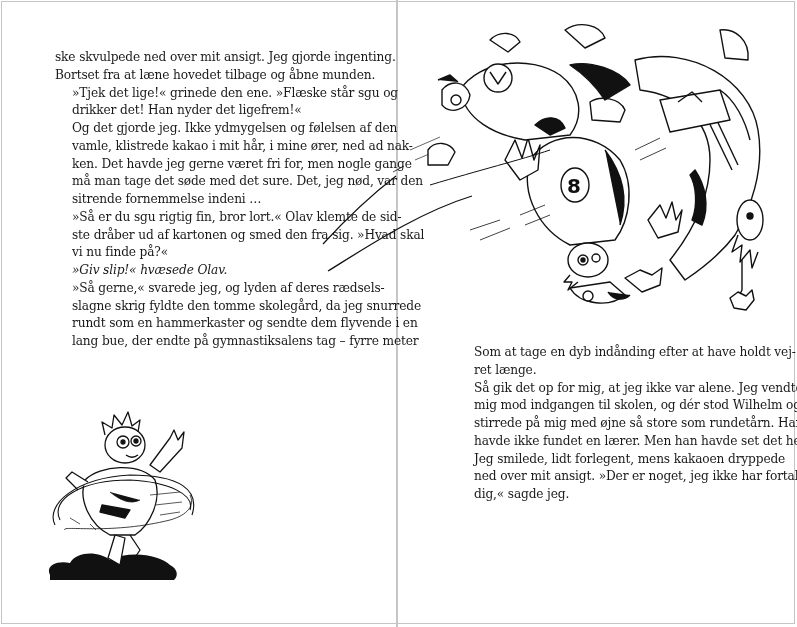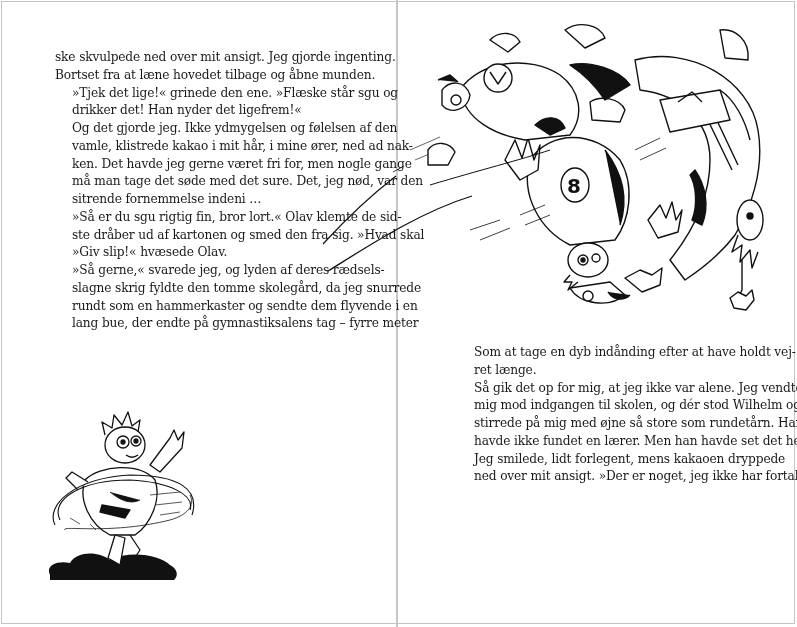--- a/index.html
+++ b/index.html
@@ -48,25 +48,26 @@
     <p class="indent">
       <span class="ln" style="text-indent: 17px;">Og det gjorde jeg. Ikke ydmygelsen og følelsen af den</span>
       <span class="ln">vamle, klistrede kakao i mit hår, i mine ører, ned ad nak-</span>
       <span class="ln">ken. Det havde jeg gerne været fri for, men nogle gange</span>
       <span class="ln">må man tage det søde med det sure. Det, jeg nød, var den</span>
       <span class="ln last">sitrende fornemmelse indeni …</span>
     </p>
     <p class="indent">
       <span class="ln" style="text-indent: 17px;">»Så er du sgu rigtig fin, bror lort.« Olav klemte de sid-</span>
       <span class="ln">ste dråber ud af kartonen og smed den fra sig. »Hvad skal</span>
-    </p>
-    <p class="indent">
-    </p>
-    <p class="indent">
-      <span class="ln last" style="text-indent: 17px;">»Giv slip!« hvæsede Olav.</span>
+      <span class="ln last">vi nu finde på?«</span>
+    </p>
+    <p class="indent">
+    </p>
+    <p class="indent">
+      <span class="ln last" style="text-indent: 17px; font-style: italic;">»Giv slip!« hvæsede Olav.</span>
     </p>
     <p class="indent">
       <span class="ln" style="text-indent: 17px;">»Så gerne,« svarede jeg, og lyden af deres rædsels-</span>
       <span class="ln">slagne skrig fyldte den tomme skolegård, da jeg snurrede</span>
       <span class="ln">rundt som en hammerkaster og sendte dem flyvende i en</span>
       <span class="ln">lang bue, der endte på gymnastiksalens tag – fyrre meter</span>
     </p>
   </div>
 
 <div class="col right-col" id="right-col">
@@ -76,20 +77,21 @@
     </p>
     <p class="indent">
       <span class="ln" style="text-indent: 17px;">Så gik det op for mig, at jeg ikke var alene. Jeg vendte</span>
       <span class="ln">mig mod indgangen til skolen, og dér stod Wilhelm og</span>
       <span class="ln">stirrede på mig med øjne så store som rundetårn. Han</span>
       <span class="ln last">havde ikke fundet en lærer. Men han havde set det hele.</span>
     </p>
     <p class="indent">
       <span class="ln" style="text-indent: 17px;">Jeg smilede, lidt forlegent, mens kakaoen dryppede</span>
       <span class="ln">ned over mit ansigt. »Der er noget, jeg ikke har fortalt</span>
+      <span class="ln last">dig,« sagde jeg.</span>
     </p>
   </div>
 
 <div class="illus" style="left:0;top:0;">
   <svg width="797" height="627" viewBox="0 0 797 627">
     <path d="M323 244 C 345 220, 370 196, 396 176" stroke="#111" stroke-width="1.2" fill="none"></path>
     <path d="M328 271 C 370 245, 420 212, 472 196" stroke="#111" stroke-width="1.3" fill="none"></path>
     <path d="M393 172 L 404 166" stroke="#111" stroke-width="0.8" fill="none"></path>
     <path d="M410 150 L 440 137" stroke="#222" stroke-width="0.7" fill="none"></path>
     <path d="M415 160 L 448 146" stroke="#222" stroke-width="0.7" fill="none"></path>

